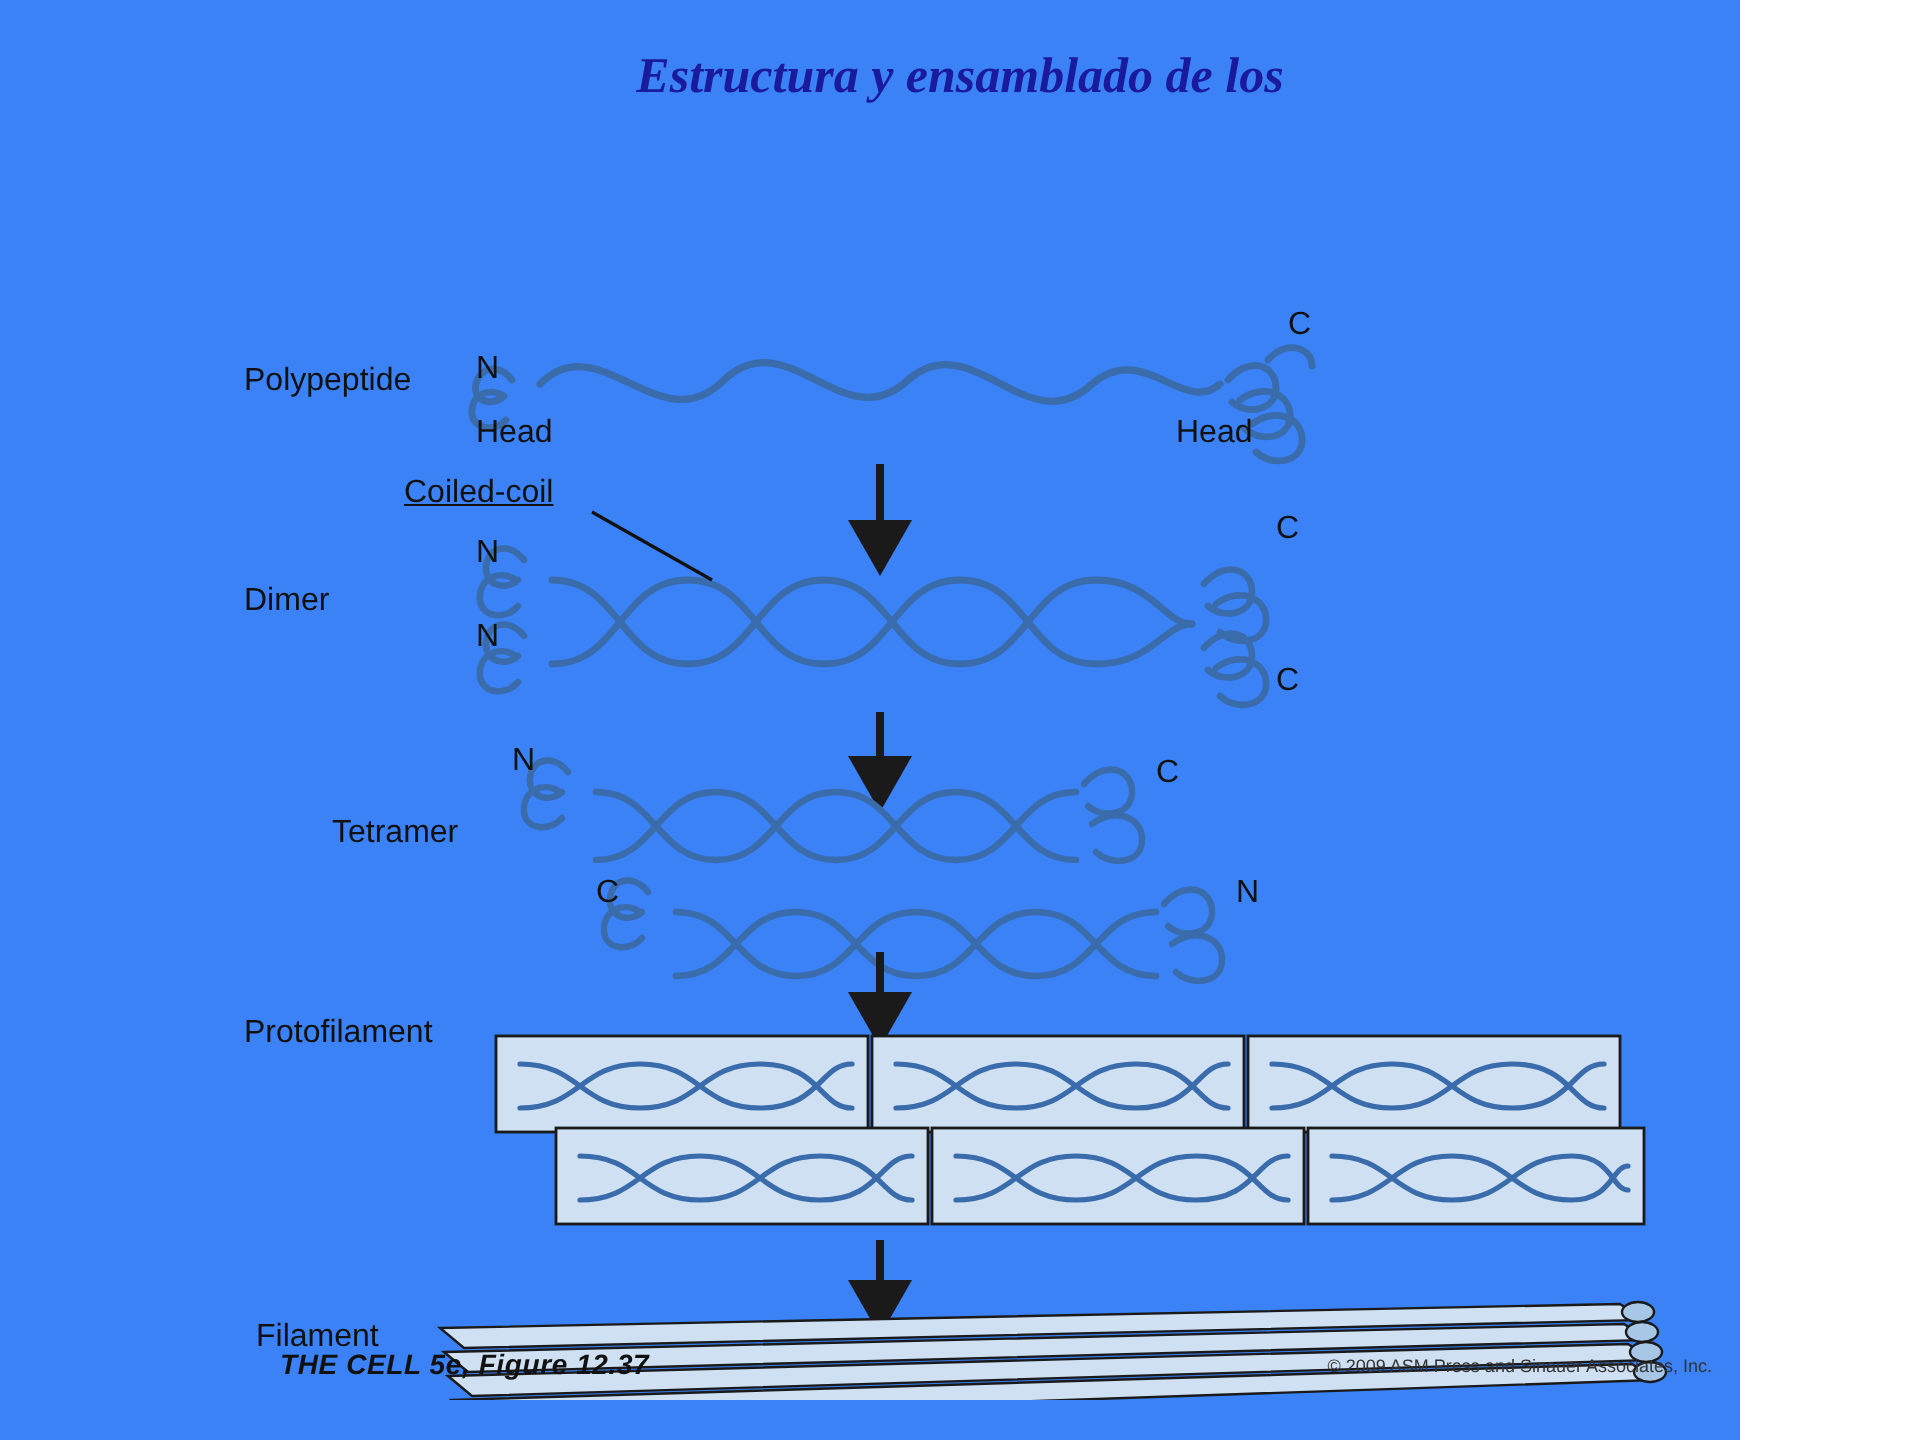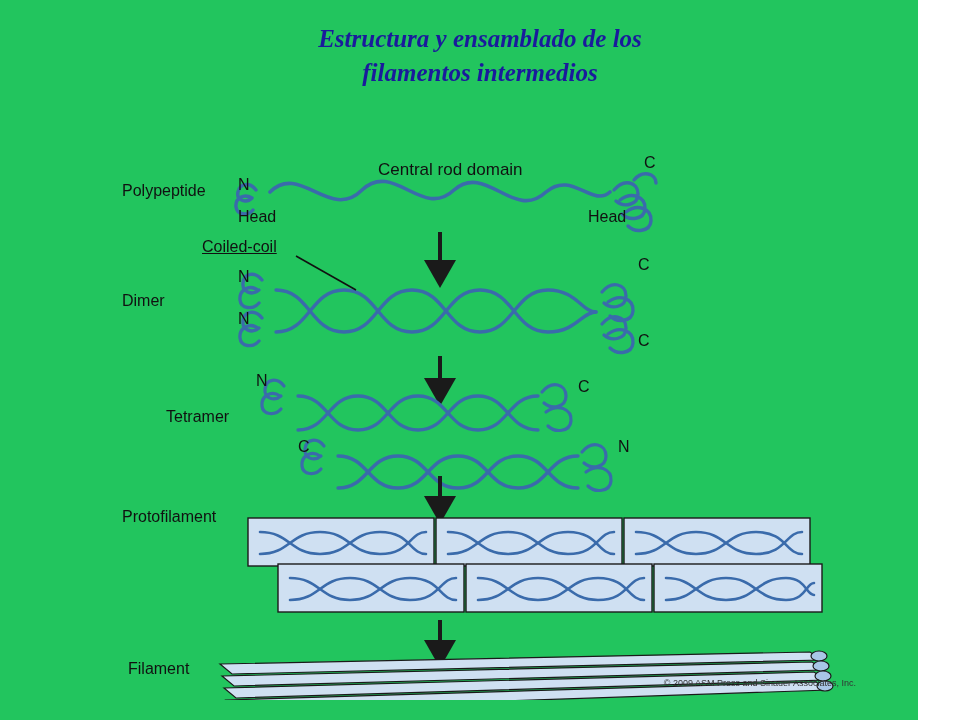--- a/index.html
+++ b/index.html
@@ -12,22 +12,21 @@
     height: 720px;
     overflow: hidden;
     font-family: "Liberation Serif", serif;
     position: relative;
   }
   #slide {
     position: absolute;
     left: 0; top: 0;
     width: 870px;
     height: 720px;
-    background: #22c55e;
-    padding-left: 48px;
+    background: #3b82f6;
   }
   #title {
     position: absolute;
     left: 120px;
     top: 22px;
     width: 720px;
     text-align: center;
     color: #1a1a9c;
     font-weight: bold;
     font-style: italic;
@@ -75,21 +74,20 @@
   svg { display: block; }
   .fig-svg { position: absolute; left: 0; top: 0; }
 </style>
 </head>
 <body>
 
 <div id="slide">
 
   <div id="title">
     <span class="line">Estructura y ensamblado de los</span>
-    <span class="line">filamentos intermedios</span>
   </div>
 
   <div id="figure">
 
     <svg class="fig-svg" width="760" height="560" viewBox="0 0 760 560">
       <defs>
         <marker id="arrowhead" markerWidth="8" markerHeight="8" refX="3" refY="4" orient="auto">
           <polygon points="0,0 7,4 0,8" fill="#1a1a1a"></polygon>
         </marker>
         <g id="coilNode">
@@ -192,33 +190,33 @@
 
       <line x1="0" y1="578" x2="760" y2="578" stroke="#000000" stroke-width="1.4"></line>
     </svg>
 
     <div class="fig-label stage-label" style="left:12px; top:42px;text-align:center;">Polypeptide</div>
     <div class="fig-label stage-label" style="left:12px; top:152px;">Dimer</div>
     <div class="fig-label stage-label" style="left:12px; top:268px;margin-left:44px;">Tetramer</div>
     <div class="fig-label stage-label" style="left:12px; top:368px;">Protofilament</div>
     <div class="fig-label stage-label" style="left:18px; top:520px;">Filament</div>
 
-    <div class="fig-label" style="left:268px; top:20px; font-size:17px;">Central rod domain</div>
     <div class="fig-label" style="left:128px; top:68px; font-size:16px;">Head</div>
     <div class="fig-label" style="left:478px; top:68px; font-size:16px;">Head</div>
     <div class="fig-label" style="left:92px; top:98px; font-size:16px;text-decoration:underline;">Coiled-coil</div>
 
     <div class="fig-label letter-label" style="left:128px; top:36px;">N</div>
     <div class="fig-label letter-label" style="left:534px; top:14px;">C</div>
 
     <div class="fig-label letter-label" style="left:128px; top:128px;">N</div>
     <div class="fig-label letter-label" style="left:128px; top:170px;">N</div>
     <div class="fig-label letter-label" style="left:528px; top:116px;">C</div>
     <div class="fig-label letter-label" style="left:528px; top:192px;">C</div>
 
     <div class="fig-label letter-label" style="left:146px; top:232px;">N</div>
     <div class="fig-label letter-label" style="left:468px; top:238px;">C</div>
     <div class="fig-label letter-label" style="left:188px; top:298px;">C</div>
     <div class="fig-label letter-label" style="left:508px; top:298px;">N</div>
 
+    <div class="credit-left">THE CELL 5e, Figure 12.37</div>
     <div class="credit-right">© 2009 ASM Press and Sinauer Associates, Inc.</div>
   </div>
 </div>
 
 </body></html>

